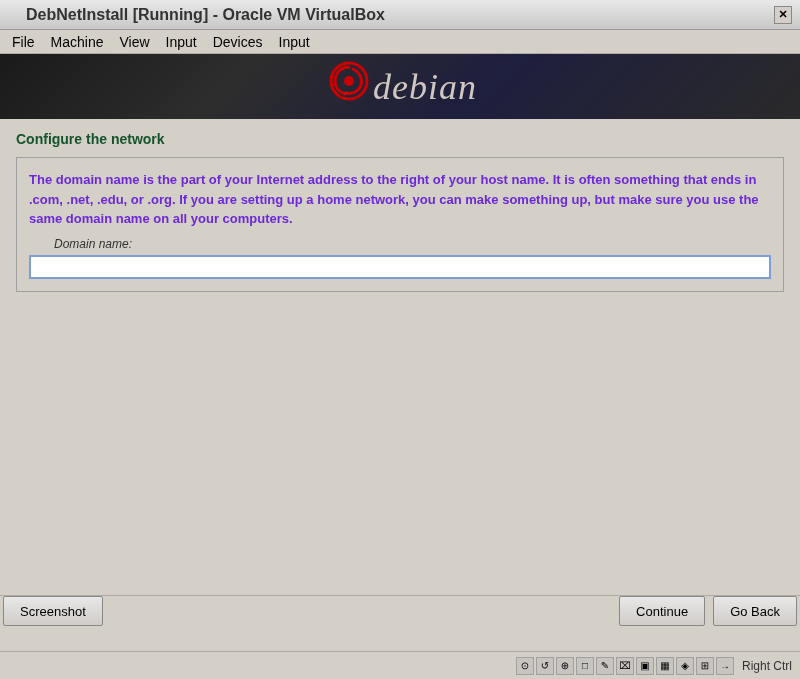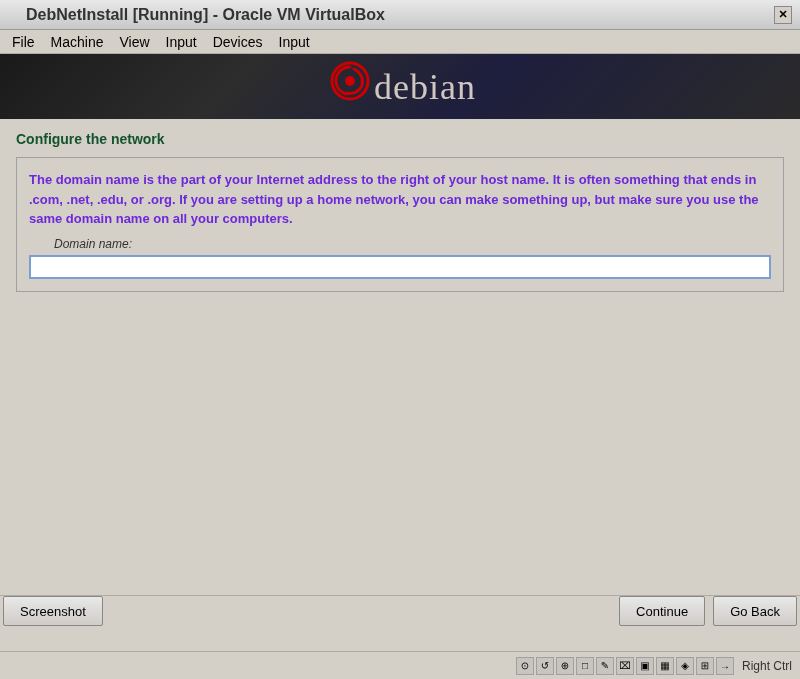--- a/index.html
+++ b/index.html
@@ -82,20 +82,21 @@
 
     .debian-swirl {
       width: 50px;
       height: 55px;
     }
 
     .debian-text {
       font-size: 36px;
       color: #d0c8c0;
       font-family: serif;
+      font-style: italic;
       letter-spacing: 1px;
     }
 
     
     .main-content {
       background: #d4d0c8;
       padding: 12px 16px;
       flex: 1;
       height: calc(679px - 30px - 24px - 65px - 56px - 28px);
     }

